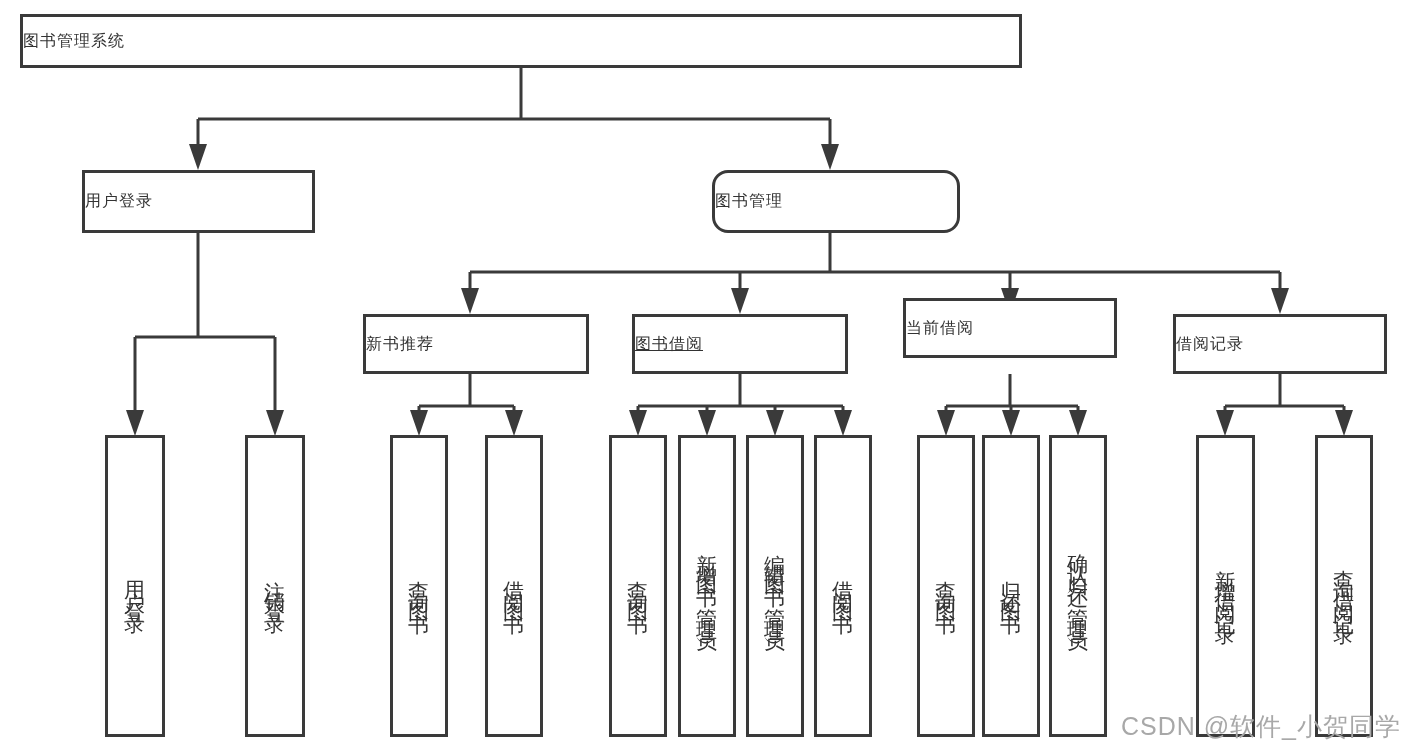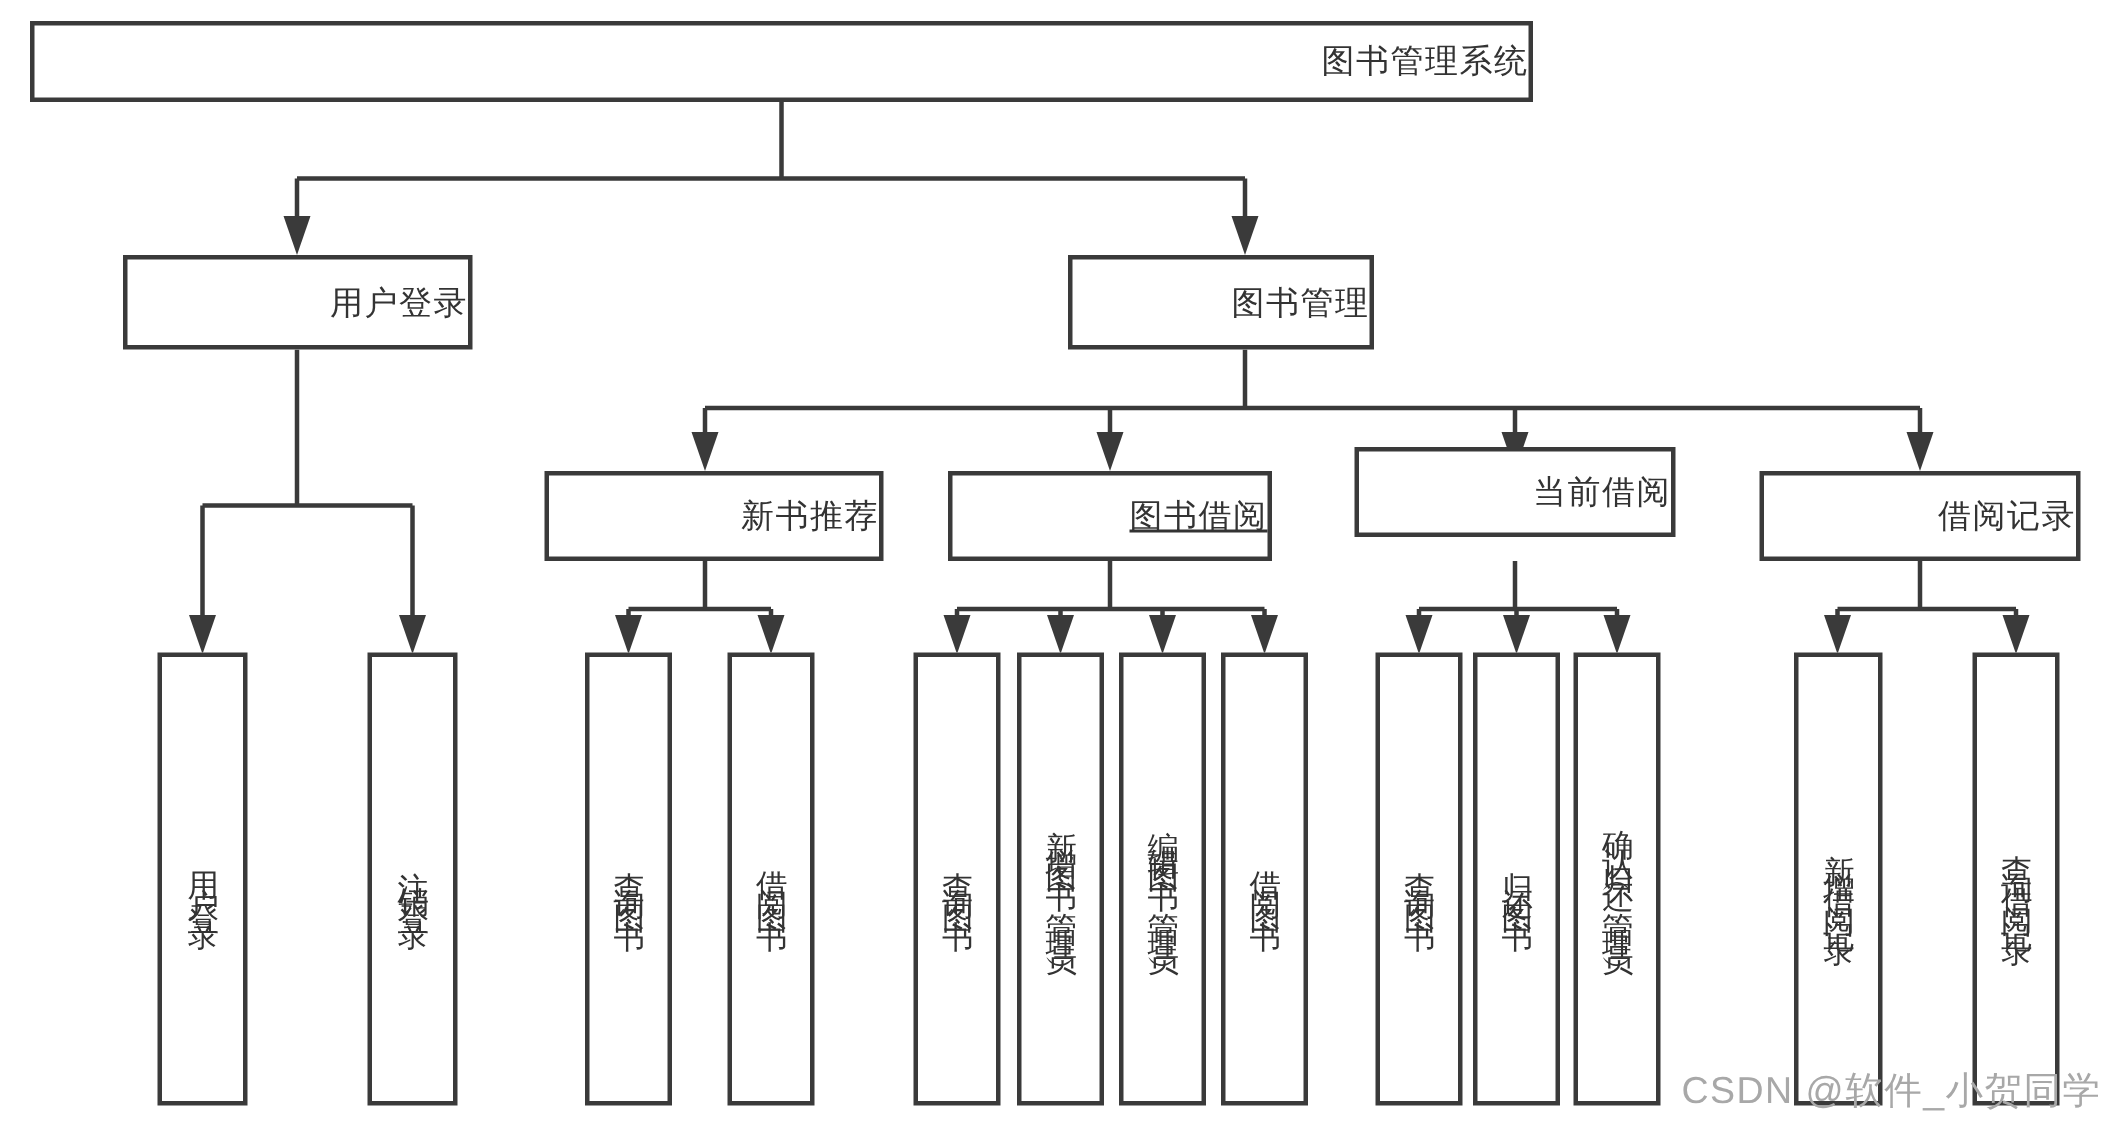--- a/index.html
+++ b/index.html
@@ -20,22 +20,22 @@
   svg.wires{
     position:absolute;left:0;top:0;width:1405px;height:747px;
     pointer-events:none;
   }
   svg.wires .connector{stroke:var(--line);stroke-width:3;fill:none;}
   svg.wires .arrowhead{fill:var(--line);stroke:none;}
   .hbox{
     position:absolute;
     border:3px solid var(--line);
     background:var(--bg);
-    display:flex;align-items:center;justify-content:flex-end;
-    font-size:22px;color:var(--text);
+    display:flex;align-items:center;justify-content:flex-start;
+    font-size:16px;color:var(--text);
     letter-spacing:1px;
     z-index:2;
   }
   .leaf{
     position:absolute;
     top:435px;height:302px;width:58px;
     border:3px solid var(--line);
     background:var(--bg);
     display:flex;align-items:center;justify-content:center;
     z-index:2;
@@ -105,34 +105,34 @@
     </g>
   </svg>
 
   <div class="hbox" style="left:20px;top:14px;width:1002px;height:54px;">
     <span>图书管理系统</span>
   </div>
 
   <div class="hbox" style="left:82px;top:170px;width:233px;height:63px;">
     <span>用户登录</span>
   </div>
-  <div class="hbox" style="left:712px;top:170px;width:204px;height:63px;">
+  <div class="hbox" style="left:712px;top:170px;width:248px;height:63px;border-radius:16px;">
     <span>图书管理</span>
   </div>
 
   <div class="hbox" style="left:363px;top:314px;width:226px;height:60px;">
     <span>新书推荐</span>
   </div>
   <div class="hbox" style="left:632px;top:314px;width:216px;height:60px;text-decoration:underline;">
     <span>图书借阅</span>
   </div>
   <div class="hbox" style="left:903px;top:298px;width:214px;height:60px;">
     <span>当前借阅</span>
   </div>
-  <div class="hbox" style="left:1173px;top:314px;width:214px;height:60px;padding-left:28px;">
+  <div class="hbox" style="left:1173px;top:314px;width:214px;height:60px;">
     <span>借阅记录</span>
   </div>
 
   <div class="leaf" style="left:105px;width:60px;">
     <span class="vtext">用户登录</span>
   </div>
   <div class="leaf" style="left:245px;width:60px;">
     <span class="vtext">注销登录</span>
   </div>
 

